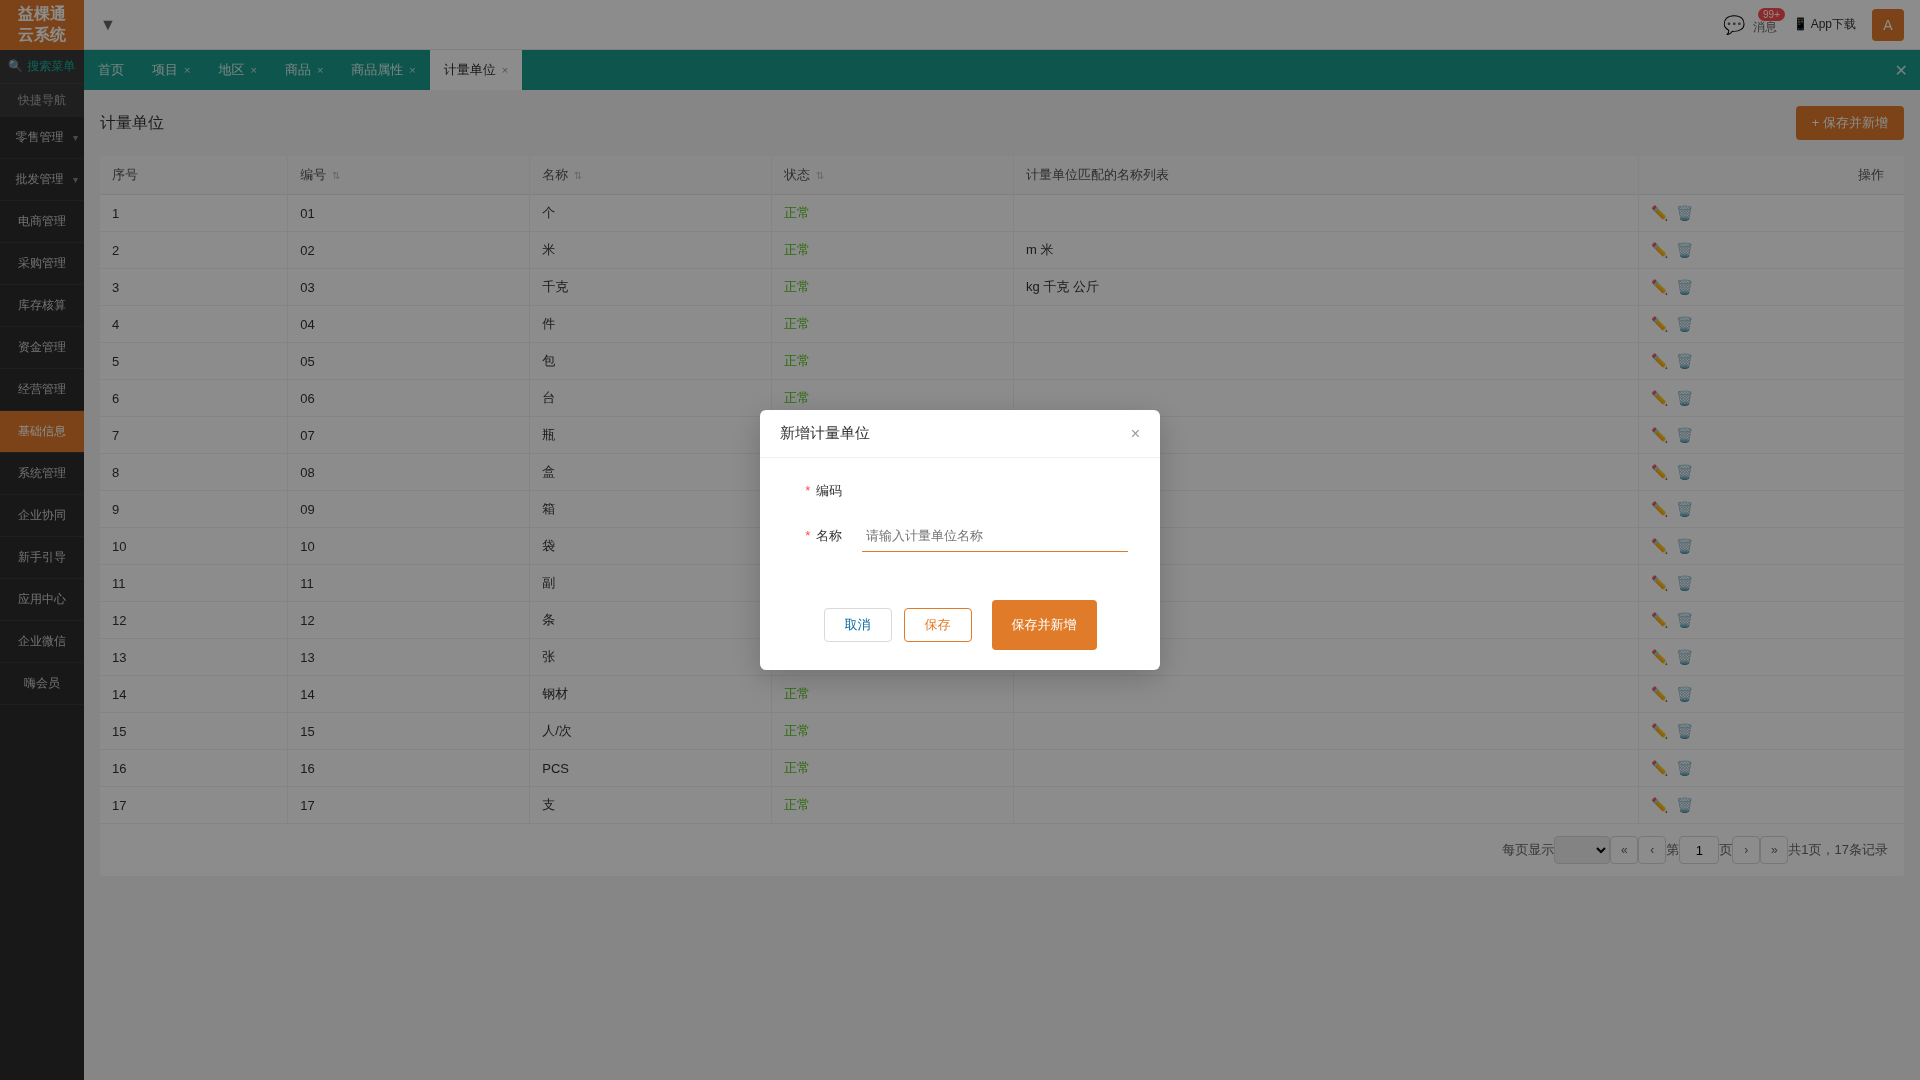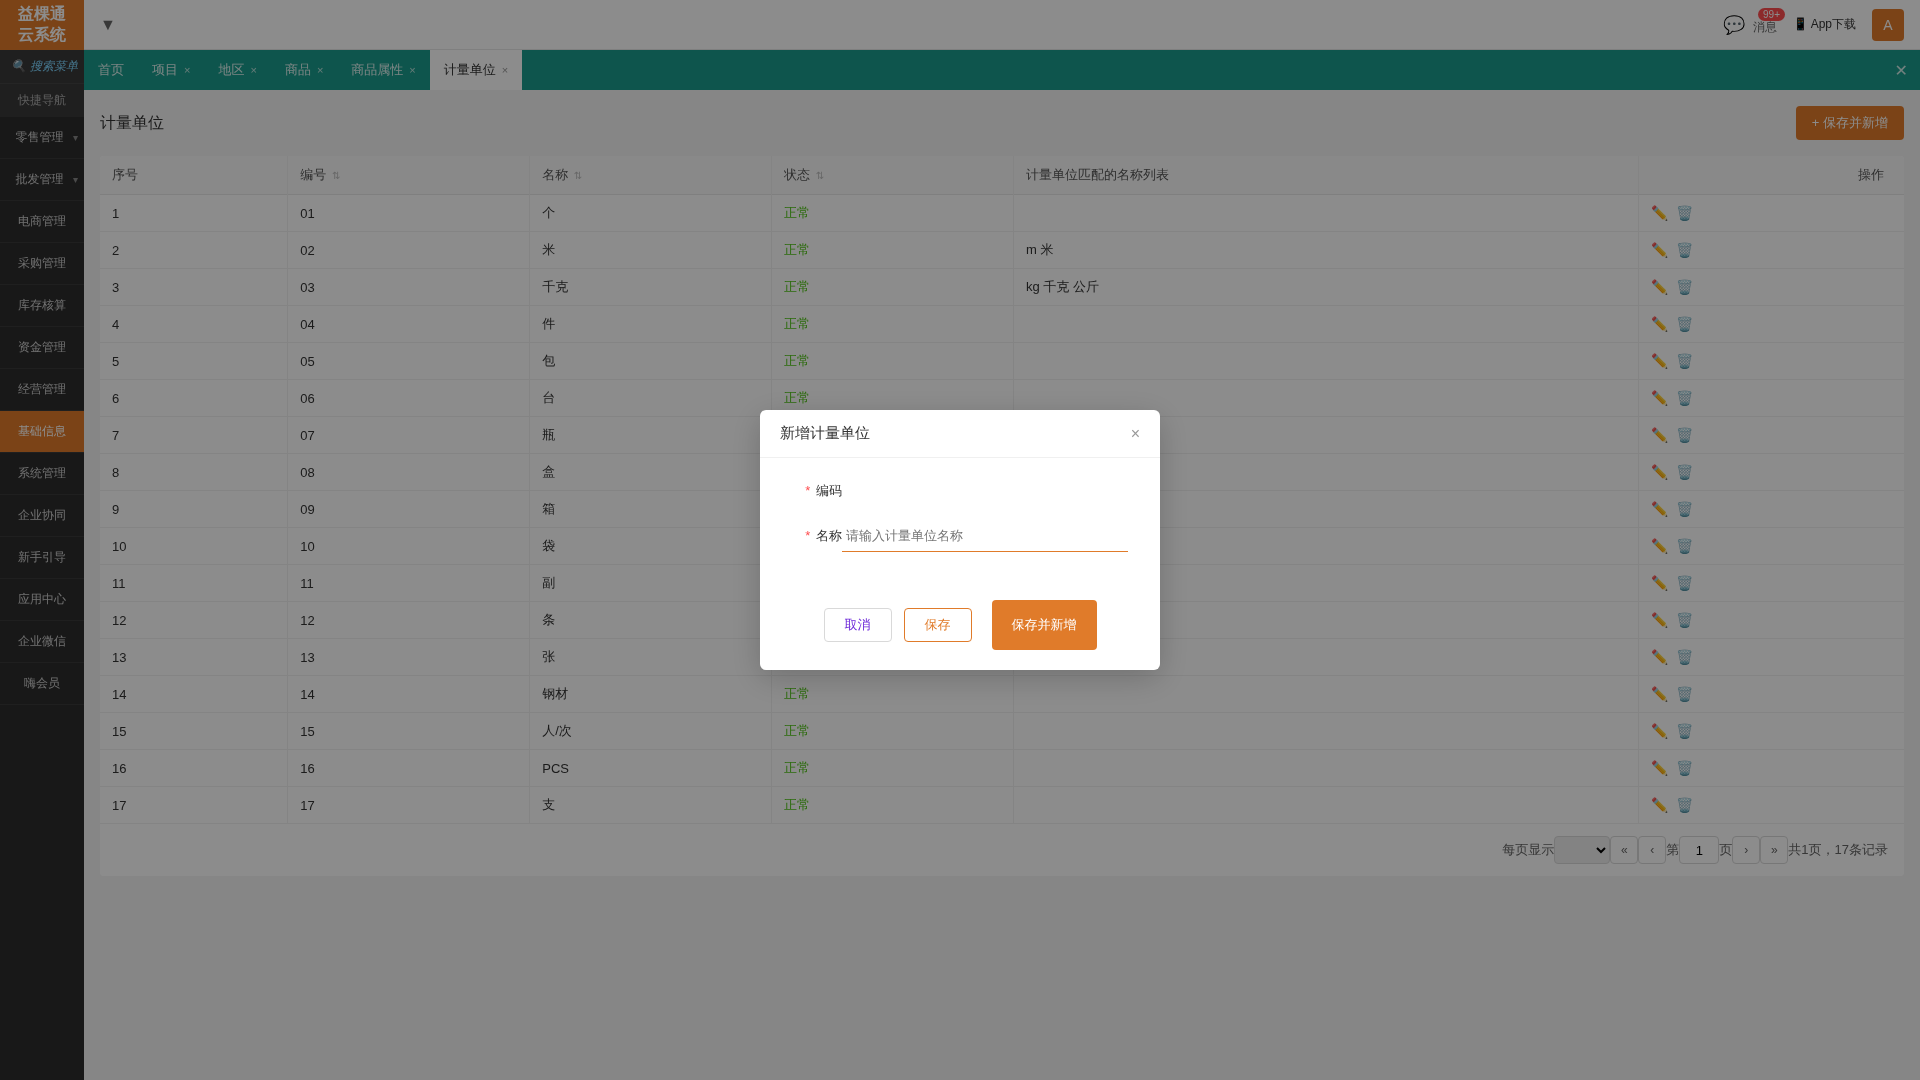--- a/index.html
+++ b/index.html
@@ -22,25 +22,24 @@
       justify-content: center;
       color: white;
       font-size: 14px;
       font-weight: bold;
       padding: 5px;
     }
     .sidebar-logo-text { color: white; font-size: 16px; text-align: center; line-height: 1.3; }
     .sidebar-search {
       background: #3a3a3a;
       padding: 8px 6px;
-      color: #7dd3fc;
+      color: #14b8a6;
       font-size: 12px;
-      text-align: right;
-      cursor: pointer;
-      font-style: italic;
+      text-align: center;
+      cursor: pointer;
     }
     .sidebar-nav {
       background: #3a3a3a;
       padding: 8px 6px;
       color: #aaa;
       font-size: 12px;
       text-align: center;
       cursor: pointer;
       border-top: 1px solid #444;
     }
@@ -280,21 +279,21 @@
       align-items: center;
       justify-content: space-between;
     }
     .dialog-title { font-size: 15px; font-weight: 500; color: #333; }
     .dialog-close { color: #999; cursor: pointer; font-size: 16px; }
     .dialog-body { padding: 24px 32px 16px; }
     .form-row {
       display: flex;
       align-items: center;
       margin-bottom: 20px;
-      gap: 0;
+      gap: 20px;
     }
     .form-label {
       width: 50px;
       text-align: right;
       font-size: 13px;
       color: #333;
       flex-shrink: 0;
     }
     .required-mark { color: #ff4d4f; margin-right: 2px; }
     .form-input {
@@ -315,21 +314,21 @@
       padding: 12px 20px 20px;
       gap: 12px;
     }
     .btn-cancel {
       padding: 7px 20px;
       border: 1px solid #d9d9d9;
       background: #fff;
       border-radius: 4px;
       cursor: pointer;
       font-size: 13px;
-      color: #6d28d9;
+      color: #0369a1;
     }
     .btn-save {
       padding: 7px 20px;
       border: 1px solid #e07b2a;
       background: #fff;
       border-radius: 4px;
       cursor: pointer;
       font-size: 13px;
       color: #e07b2a;
     }

